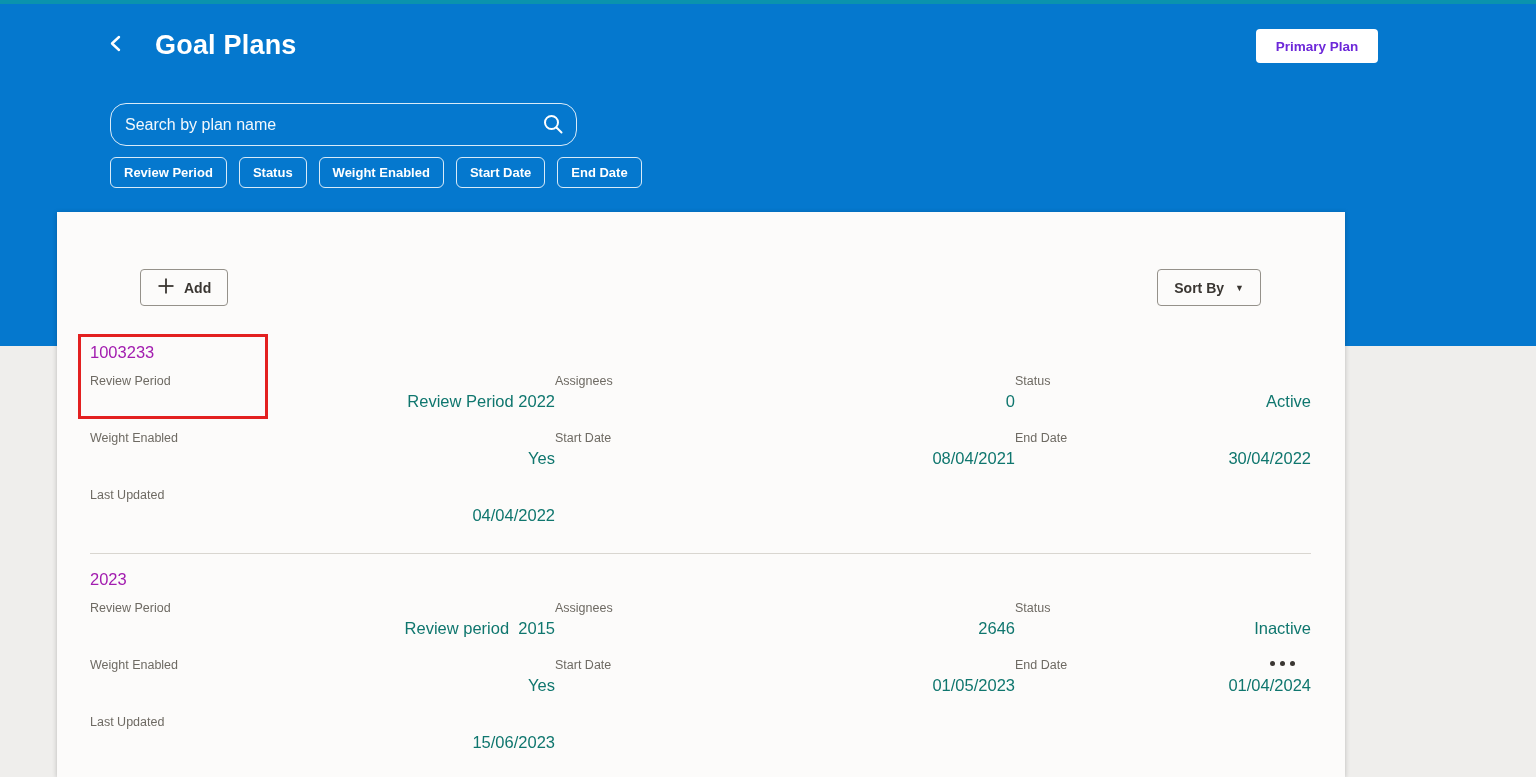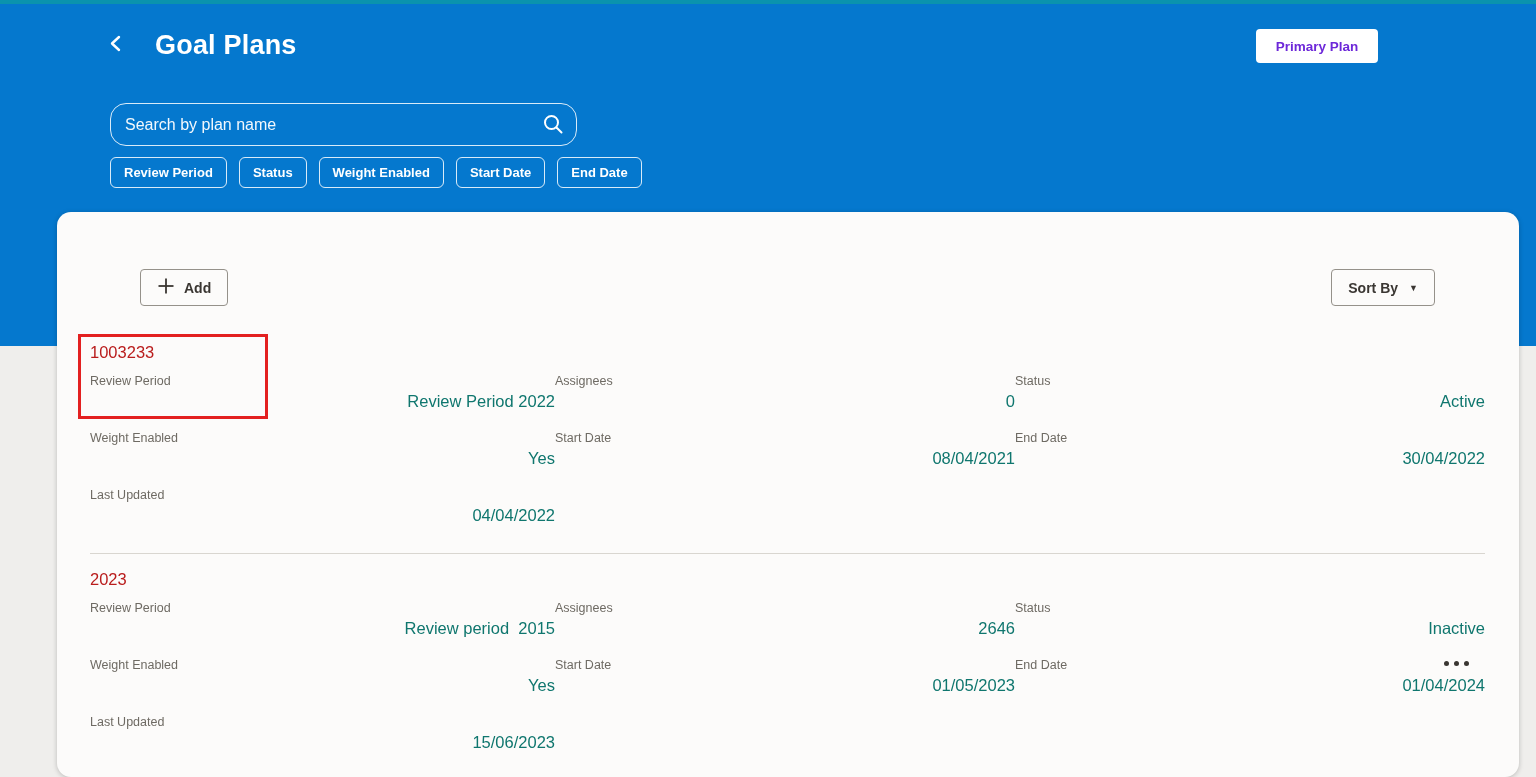--- a/index.html
+++ b/index.html
@@ -22,35 +22,35 @@
     border:1px solid rgba(255,255,255,0.85); border-radius:16px;
     padding:0 46px 0 14px; font-family:inherit; font-size:16px; color:#ffffff; }
   .search-input::placeholder { color:rgba(255,255,255,0.95); opacity:1; }
   .search-icon { position:absolute; right:13px; top:10px; }
 
   .chips { position:absolute; left:110px; top:157px; display:flex; gap:12px; }
   .chip { height:31px; padding:0 13px; display:flex; align-items:center;
     border:1px solid rgba(255,255,255,0.85); border-radius:6px;
     color:#ffffff; font-size:13px; font-weight:bold; cursor:pointer; background:transparent; font-family:inherit; }
 
-  .card { position:absolute; left:57px; top:212px; width:1462px; height:565px;
-    background:#fcfbfa; box-shadow:0 1px 5px rgba(0,0,0,0.22); z-index:2;border-radius:14px; }
+  .card { position:absolute; left:57px; top:212px; width:1288px; height:565px;
+    background:#fcfbfa; box-shadow:0 1px 5px rgba(0,0,0,0.22); z-index:2; }
 
   .toolbar { position:relative; height:94px; }
   .btn-outline { position:absolute; display:flex; align-items:center; gap:9px;
     height:37px; padding:0 16px; background:transparent; border:1px solid #95918a;
     border-radius:4px; font-family:inherit; font-size:14px; font-weight:600;
     color:#3a3632; cursor:pointer; }
   .add-btn { left:83px; top:57px; }
   .sort-btn { right:84px; top:57px; }
   .caret { font-size:9px; color:#3a3632; margin-left:2px; }
 
   .rows { padding-top:37px; }
   .plan-row { position:relative; padding:0 34px 0 33px; }
-  .plan-name { display:inline-block; color:#b91c1c; font-size:16.5px;
+  .plan-name { display:inline-block; color:#a21caf; font-size:16.5px;
     text-decoration:none; margin-bottom:12px; white-space:pre-wrap; cursor:pointer; }
   .fields { display:grid; grid-template-columns:465px 460px 1fr; row-gap:20px; }
   .field-label { color:#6e6a63; font-size:12.5px; margin-bottom:4px; }
   .field-value { color:#0f766e; font-size:16.5px; white-space:pre-wrap;text-align:right; }
 
   .divider { border:none; border-top:1px solid #d9d6d0; margin:28px 34px 0 33px; }
   .row-2 { padding-top:16px; }
 
   .highlight-box { position:absolute; left:21px; top:-9px; width:190px; height:85px;
     border:3px solid #e32020; pointer-events:none; }

